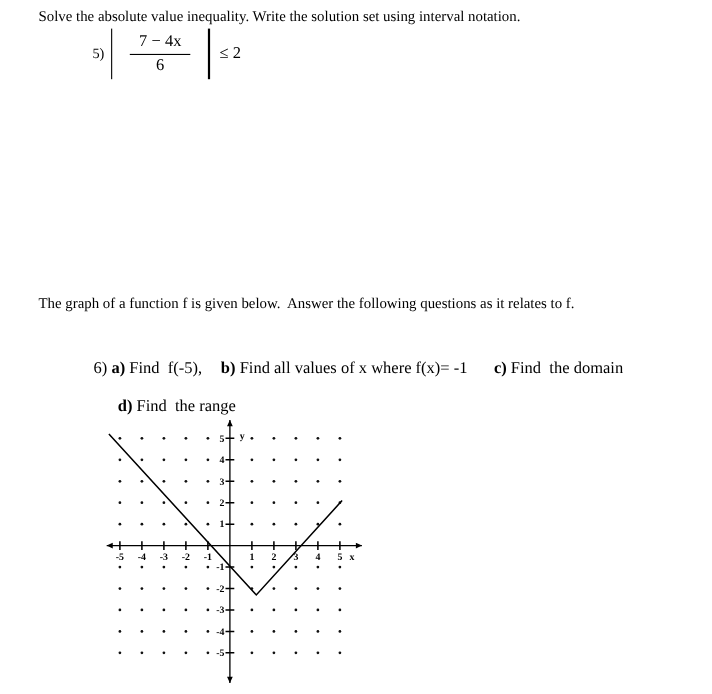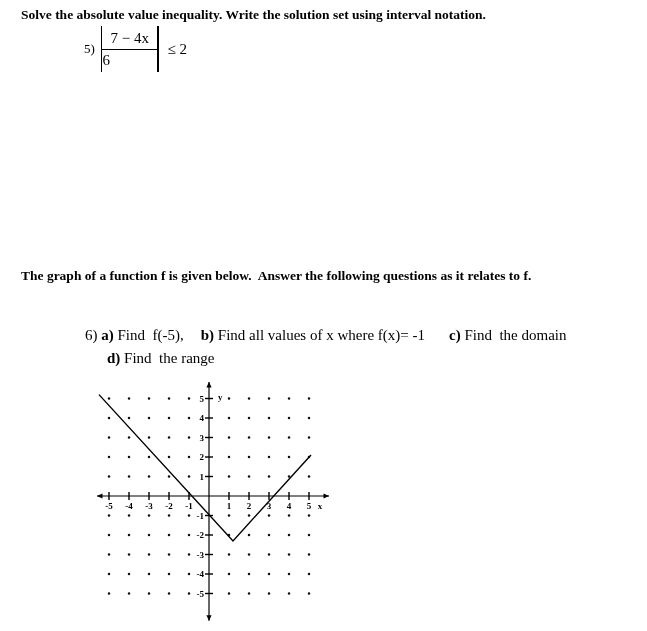--- a/index.html
+++ b/index.html
@@ -1,33 +1,33 @@
 <!DOCTYPE html>
 <html><head>
 <meta charset="utf-8">
 <style>
   html,body{margin:0;padding:0;background:#fff}
   .page{position:relative;width:647px;height:631px;background:#ffffff;color:#000;
         font-family:"Liberation Serif","DejaVu Serif",serif;overflow:hidden}
-  .heading{position:absolute;left:21px;font-weight:bold;font-size:13.5px;white-space:pre-wrap}
+  .heading{position:absolute;left:35px;font-weight:normal;font-size:13.5px;white-space:pre-wrap}
   .heading1{top:7px}
   .heading2{top:268px}
   .problem5{position:absolute;left:84px;top:26px;display:flex;align-items:center;font-size:15px}
   .p5-number{font-size:13px;margin-right:6px}
   .abs-bar{width:1.6px;height:46px;background:#000;flex:0 0 auto}
-  .fraction{display:flex;flex-direction:column;margin:0 0;line-height:1.25}
+  .fraction{display:flex;flex-direction:column;align-items:center;margin:0 16px;line-height:1.25}
   .numerator{padding:0 8px 1px 8px;border-bottom:1.5px solid #000;white-space:pre-wrap}
   .denominator{padding-top:1px}
   .relation{margin-left:9px;white-space:pre-wrap}
   .problem6{position:absolute;left:85px;top:326px;font-size:15px;line-height:19px}
   .problem6 span{white-space:pre-wrap}
   .part-label{font-weight:bold}
   .p6-gap-b{margin-left:17px}
   .p6-gap-c{margin-left:24px}
-  .p6-line2{margin-left:22px;margin-top:4px}
+  .p6-line2{margin-left:22px;margin-top:16px}
   .graph-wrap{position:absolute;left:88px;top:376px;width:252px;height:252px}
 </style>
 </head>
 <body>
 
 <div class="page">
 
   <div class="heading heading1">Solve the absolute value inequality. Write the solution set using interval notation.</div>
 
   <div class="problem5">

